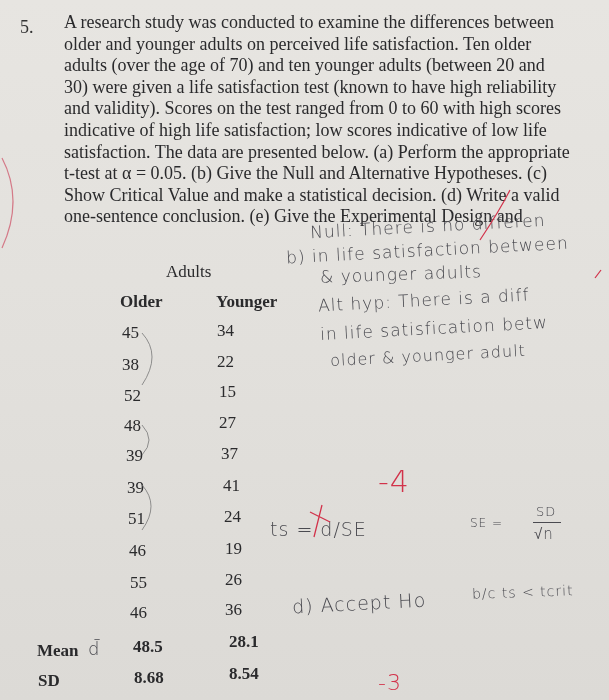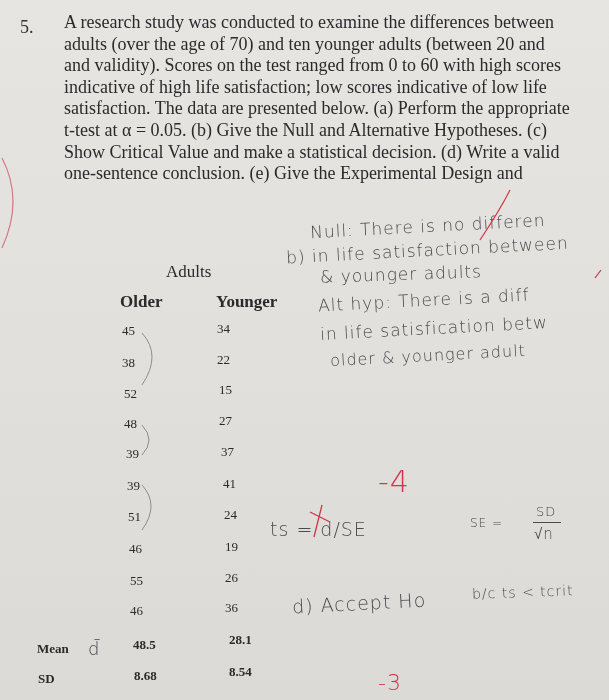--- a/index.html
+++ b/index.html
@@ -8,31 +8,33 @@
     background: linear-gradient(180deg, #e7e5e1 0%, #e2e0dc 50%, #dcdad6 100%);
     font-family: "Liberation Serif", serif; color:#2a2a2c;
   }
   .qnum { position:absolute; left:20px; top:17px; font-size:18px; color:#333; }
   .para { position:absolute; left:64px; top:12px; width:500px; font-size:18px; line-height:21.6px;font-family:Liberation Serif, serif; }
   .para span { display:block; white-space:nowrap; }
   .hand { position:absolute; font-family: "DejaVu Sans", sans-serif; color:#4a4a50; font-weight:300; white-space:nowrap; letter-spacing:1px; }
   .red { color:#d2324a; }
   .tbl-title { position:absolute; left:166px; top:262px; font-size:17px; font-weight:normal; }
   .col-h { position:absolute; top:292px; font-size:17px; font-weight:bold; }
-  .cell { position:absolute; font-size:13px; width:60px;font-family:Liberation Serif, serif; }
+  .cell { position:absolute; font-size:17px; width:60px;font-family:Liberation Serif, serif; }
   .bold { font-weight:bold; }
   svg.over { position:absolute; left:0; top:0; pointer-events:none; }
 </style>
 </head>
 <body>
 
 <div class="qnum">5.</div>
 <div class="para">
   <span>A research study was conducted to examine the differences between</span>
+  <span>older and younger adults on perceived life satisfaction. Ten older</span>
   <span>adults (over the age of 70) and ten younger adults (between 20 and</span>
+  <span>30) were given a life satisfaction test (known to have high reliability</span>
   <span>and validity). Scores on the test ranged from 0 to 60 with high scores</span>
   <span>indicative of high life satisfaction; low scores indicative of low life</span>
   <span>satisfaction. The data are presented below. (a) Perform the appropriate</span>
   <span>t-test at α = 0.05. (b) Give the Null and Alternative Hypotheses. (c)</span>
   <span>Show Critical Value and make a statistical decision. (d) Write a valid</span>
   <span>one-sentence conclusion. (e) Give the Experimental Design and</span>
 </div>
 
 <div class="tbl-title">Adults</div>
 <div class="col-h" style="left:120px">Older</div>

